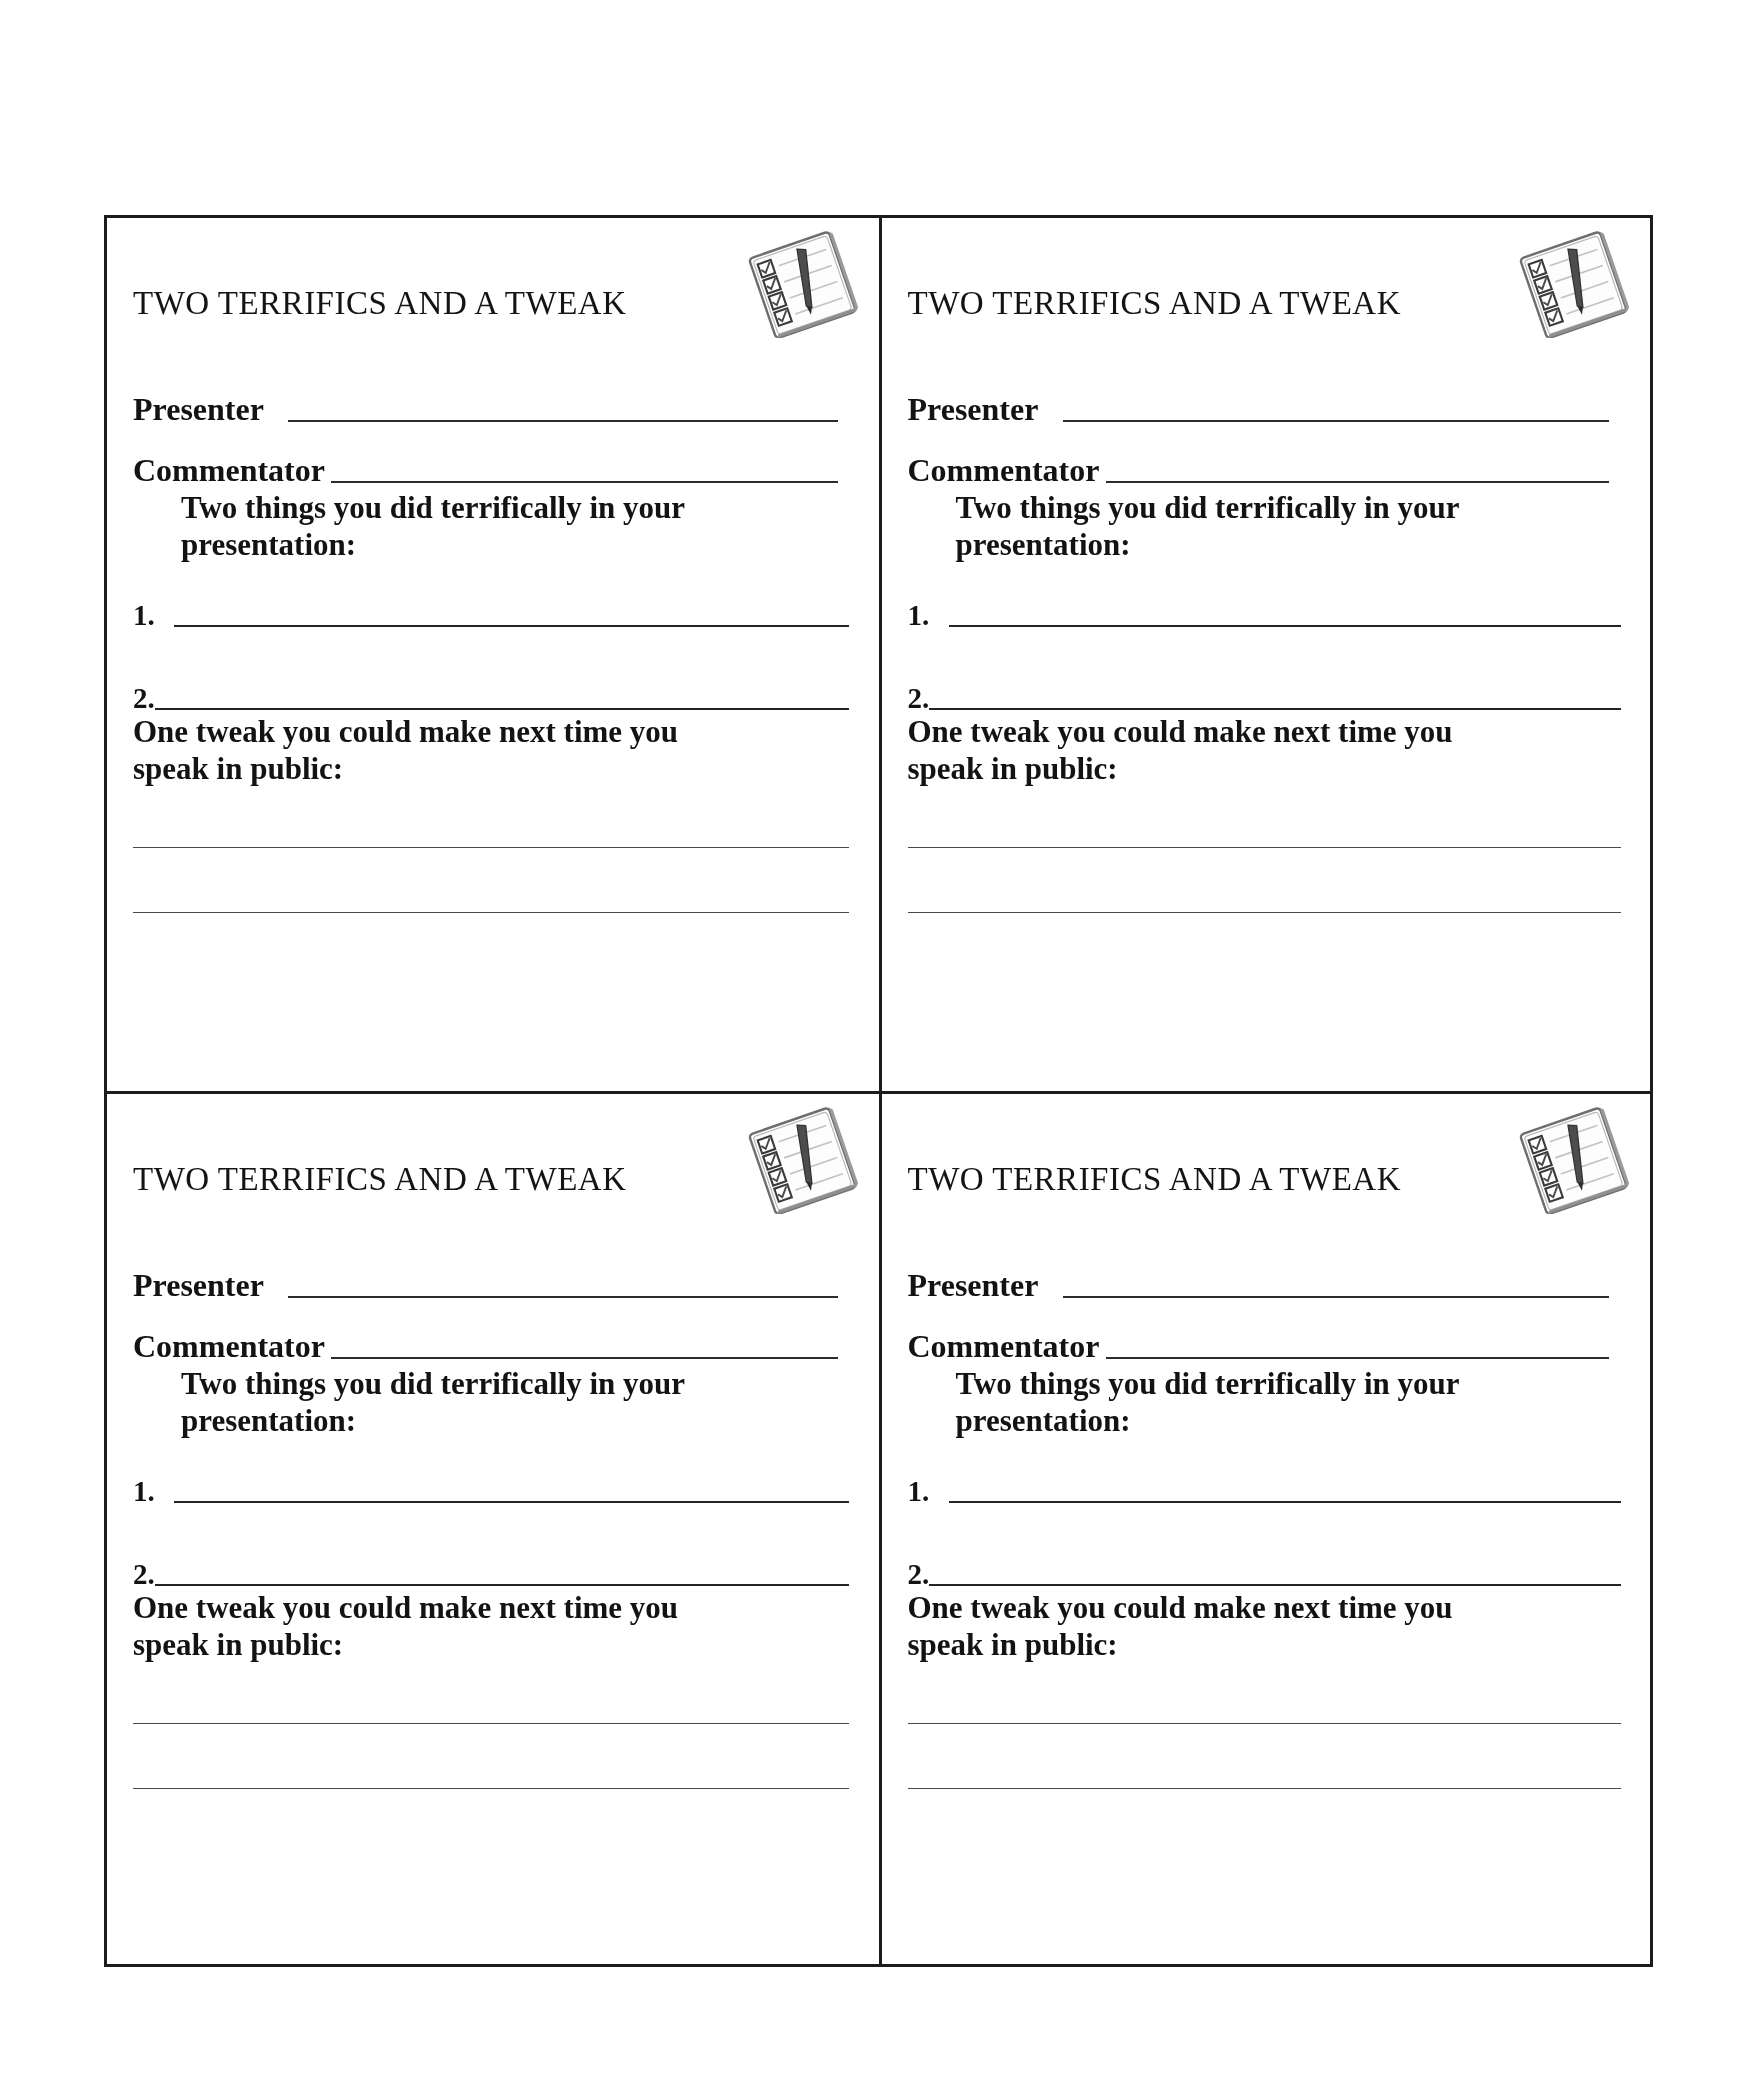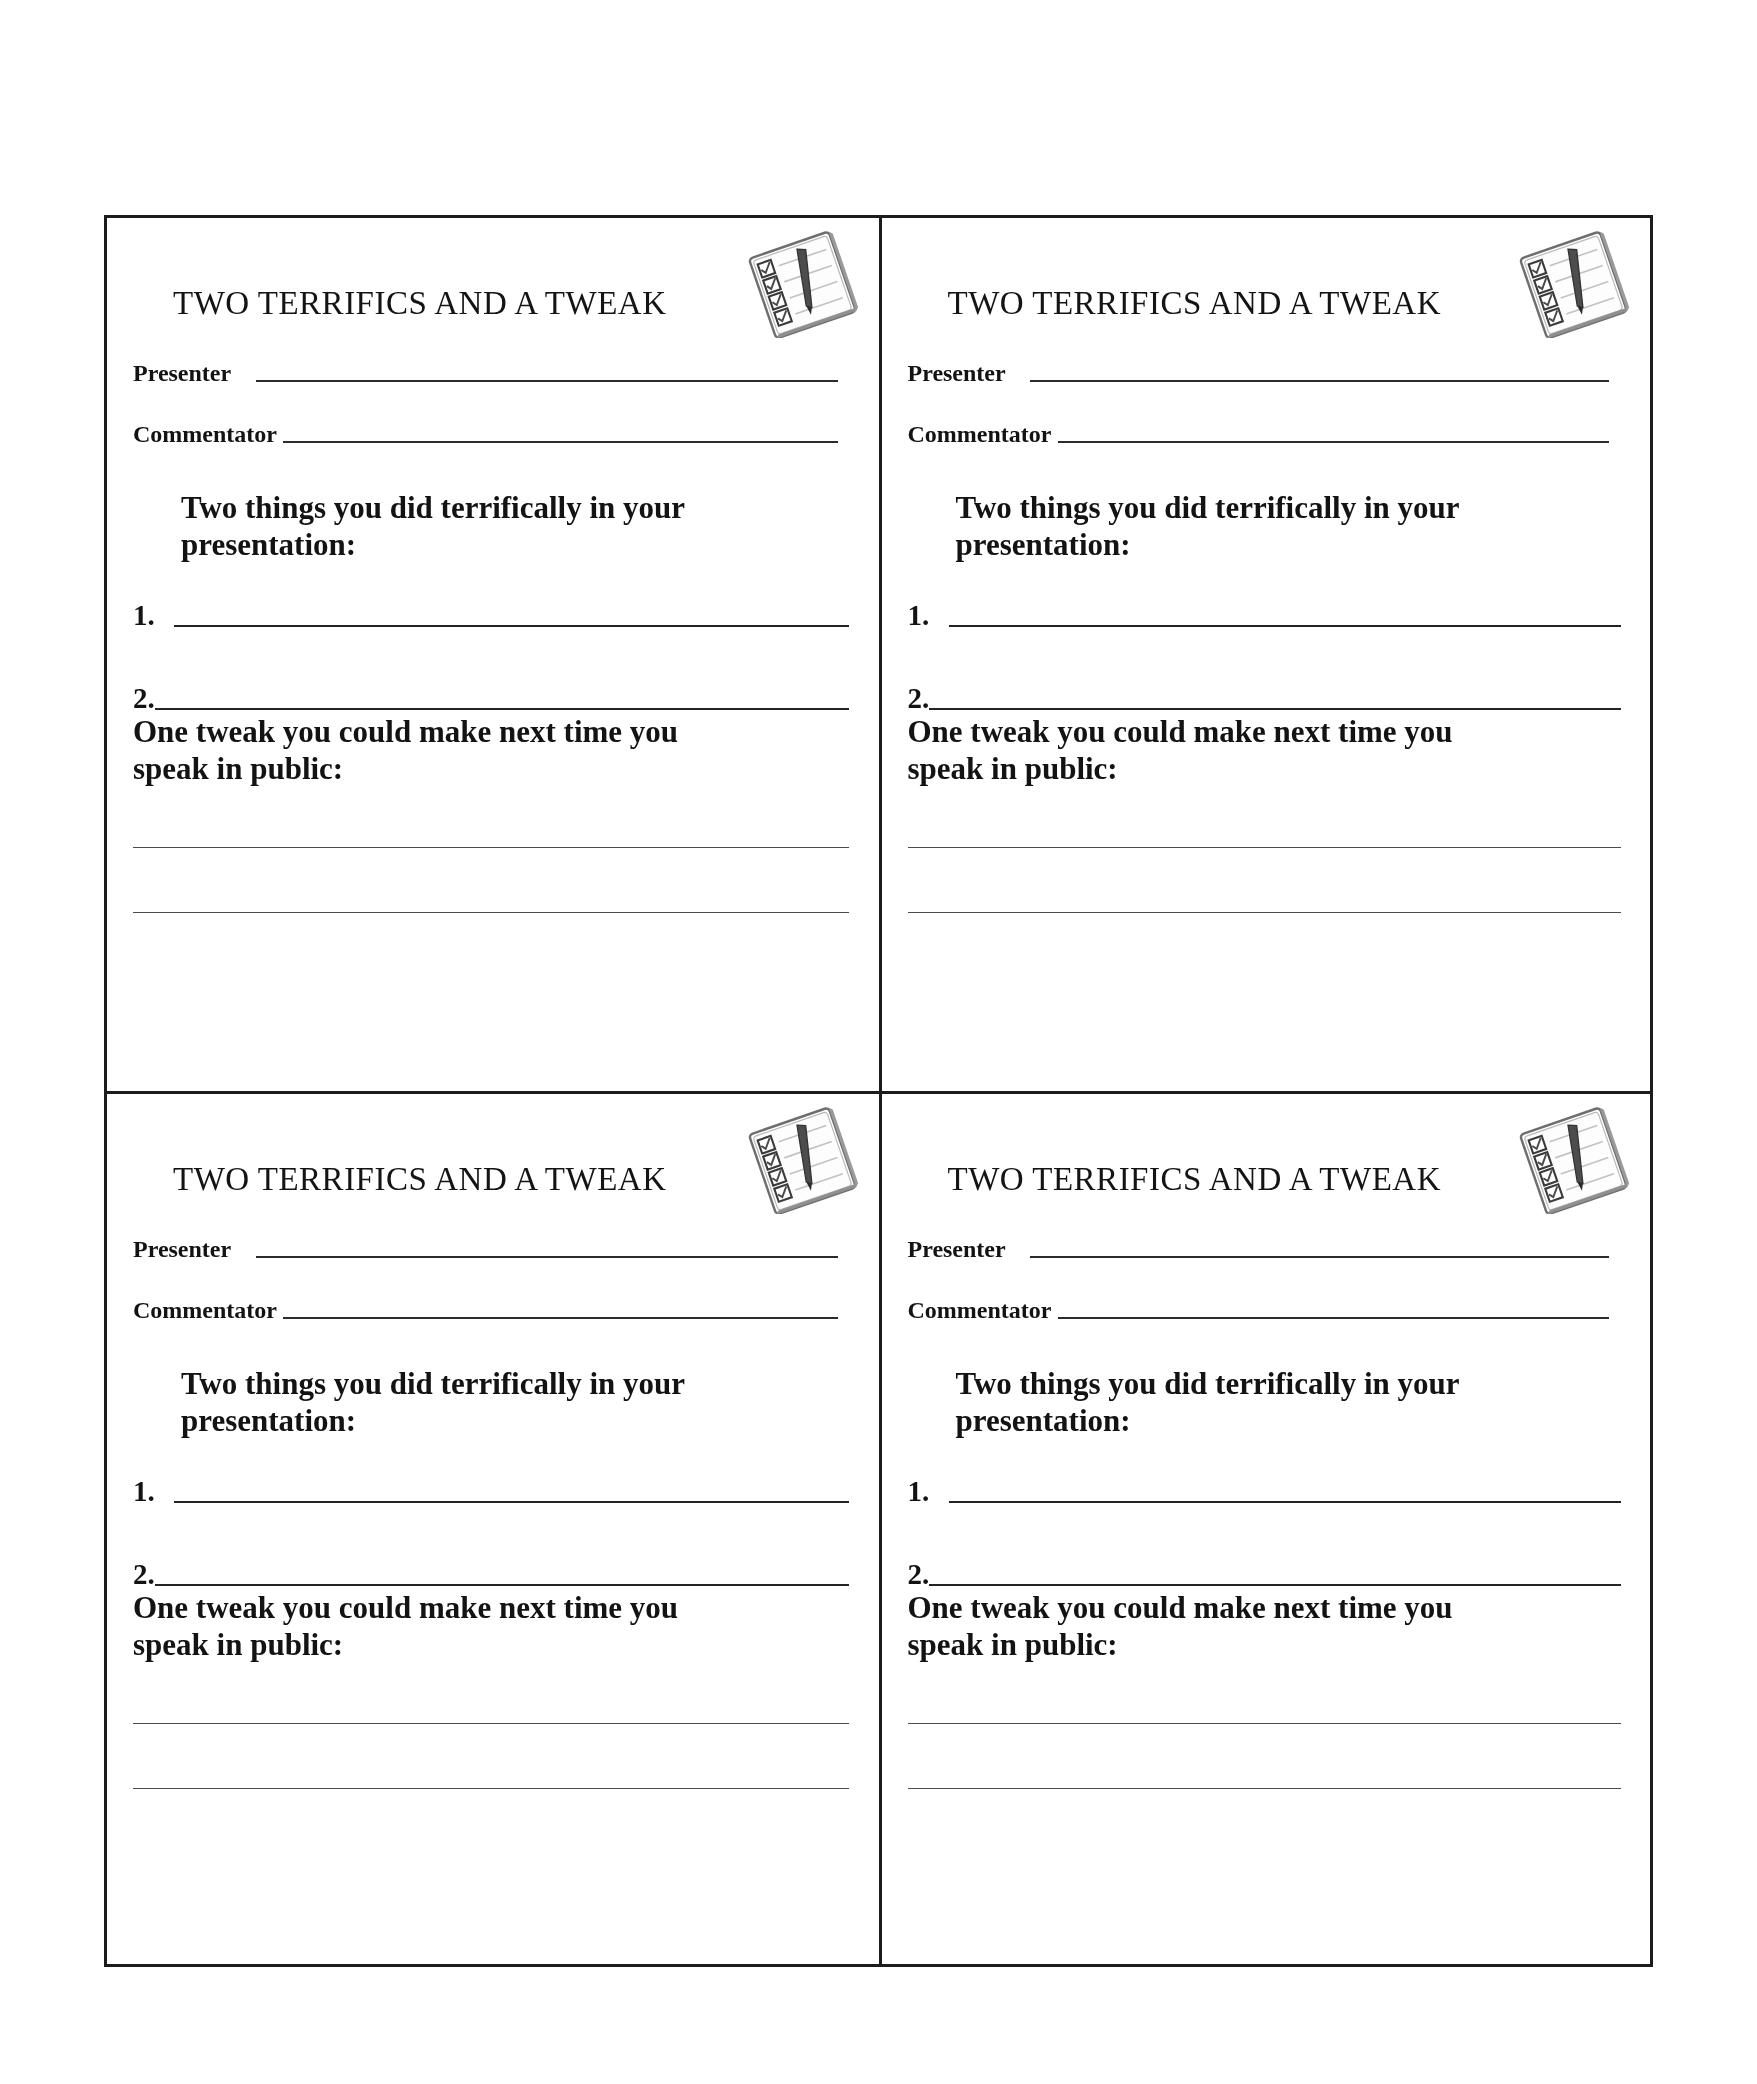--- a/index.html
+++ b/index.html
@@ -71,21 +71,20 @@
   .slip-title {
     position: absolute;
     left: 0;
     top: 67px;
     font-family: "Liberation Serif", serif;
     font-size: 33px;
     font-weight: 400;
     letter-spacing: 0.5px;
     white-space: nowrap;
     color: #141414;
-    margin-left: 40px;
   }
 
   .clipboard-icon {
     position: absolute;
     right: -8.1px;
     top: 13px;
     width: 130px;
     height: 107px;
   }
   .clipboard-icon svg { display: block; width: 130px; height: 107px; }
@@ -93,26 +92,27 @@
   
   .field {
     position: absolute;
     left: 0;
     right: 0;
     display: flex;
     align-items: flex-end;
   }
   .field .f-label {
     font-weight: 700;
-    font-size: 24px;
+    font-size: 32px;
     line-height: 1;
     font-stretch: condensed;
     white-space: nowrap;
     padding-bottom: 1.6px;
     color: #131313;
+    margin-top: 32px;
   }
   .field .f-rule {
     flex: 1 1 auto;
     border-bottom: 2.4px solid #2b2b2b;
     height: 0.8px;
     margin-bottom: 4.9px;
   }
   .field.presenter { top: 143px; }
   .field.presenter .f-label { margin-right: 24.4px; }
   .field.presenter .f-rule { margin-right: 23px; }

